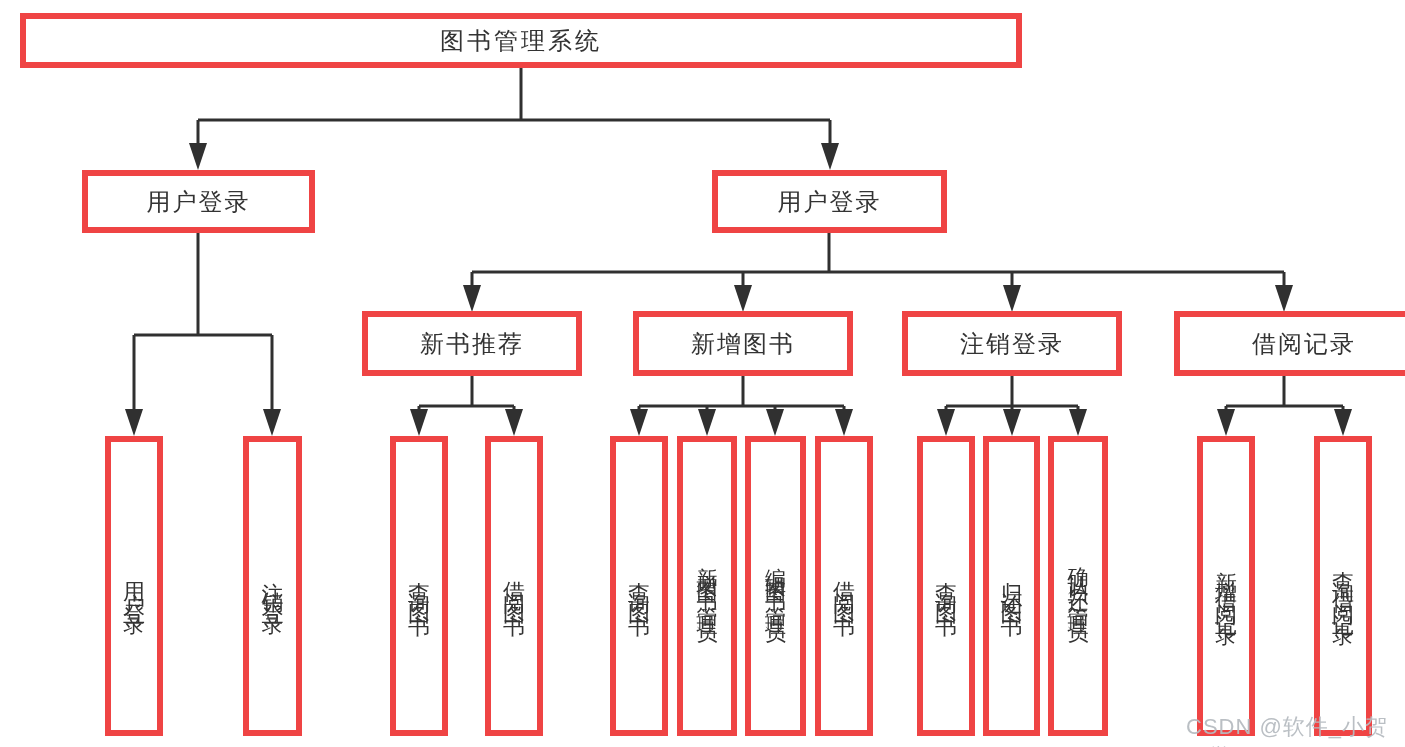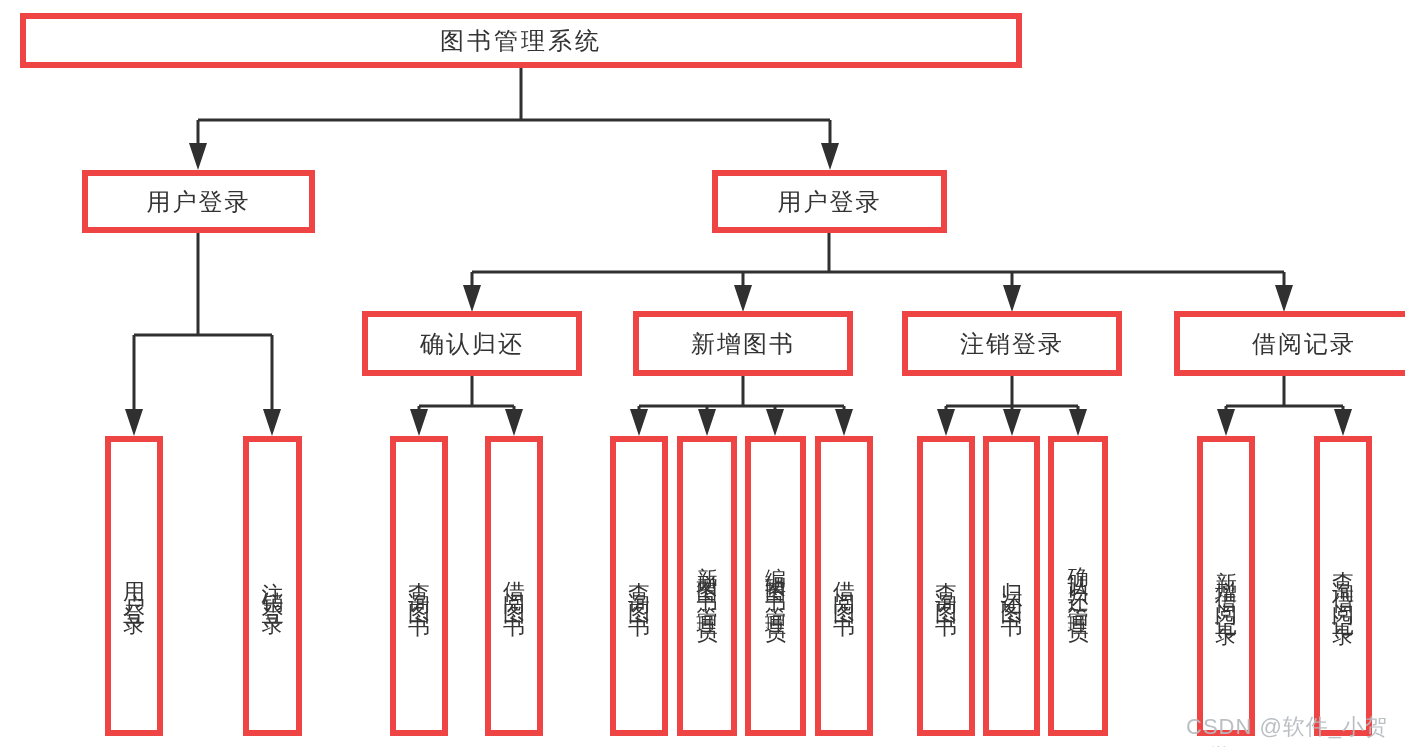--- a/index.html
+++ b/index.html
@@ -96,21 +96,21 @@
       <polygon points="1217,409 1235,409 1226,436"></polygon>
       <polygon points="1334,409 1352,409 1343,436"></polygon>
     </g>
   </svg>
 
   <div id="n-root" class="box root">图书管理系统</div>
 
   <div id="n-login" class="box h">用户登录</div>
   <div id="n-mgmt" class="box h">用户登录</div>
 
-  <div id="n-l2-0" class="box h">确认归还</div>
+  <div id="n-l2-0" class="box h">新书推荐</div>
   <div id="n-l2-1" class="box h">新增图书</div>
   <div id="n-l2-2" class="box h">注销登录</div>
   <div id="n-l2-3" class="box h">借阅记录</div>
 
   <div id="n-a0" class="box v">用户登录</div>
   <div id="n-a1" class="box v">注销登录</div>
 
   <div id="n-b0" class="box v">查询图书</div>
   <div id="n-b1" class="box v">借阅图书</div>
 

